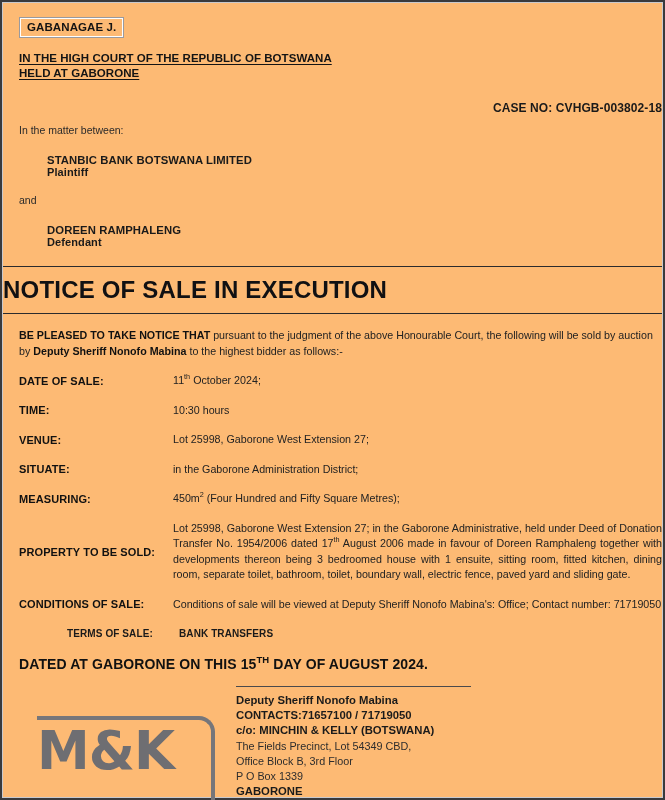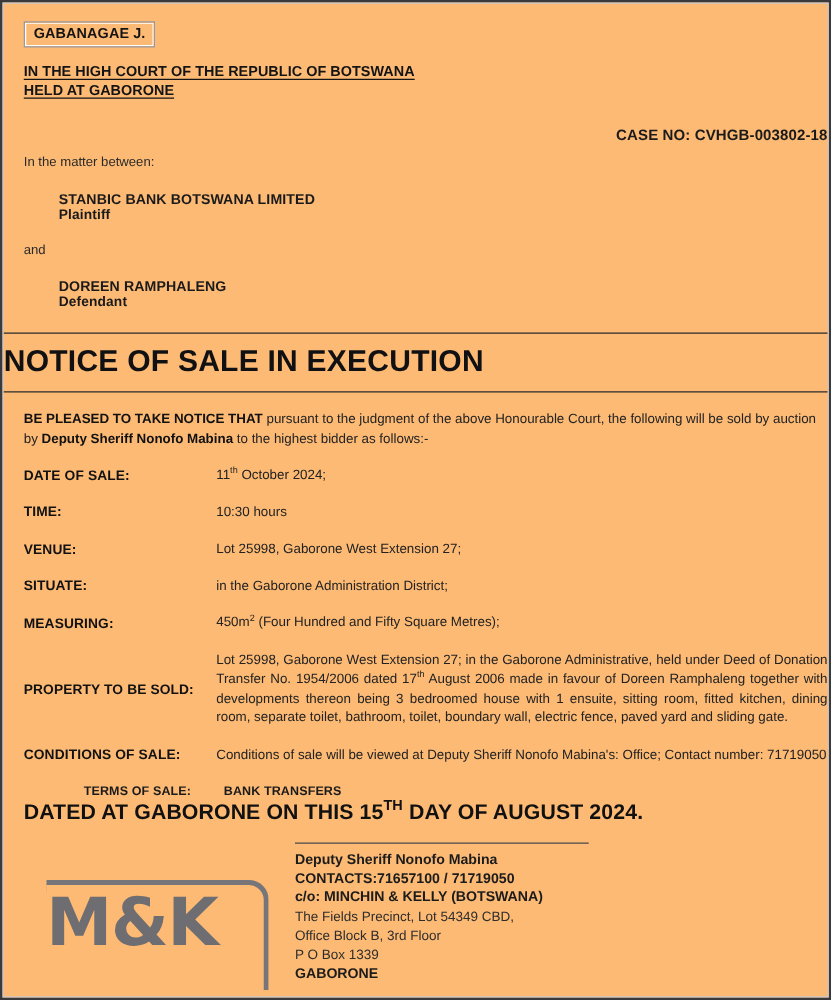--- a/index.html
+++ b/index.html
@@ -157,22 +157,22 @@
     display: flex;
     margin-top: 16px;
     font-size: 10px;
     font-weight: bold;
     letter-spacing: 0.1px;
     margin-left: 48px;
   }
   .terms .label { flex: 0 0 112px; }
 
   .dated {
-    margin-top: 1px;
-    font-size: 17px;
+    margin-top: 17px;
+    font-size: 14px;
     font-weight: bold;
     letter-spacing: 0.1px;
     color: #111;
   }
 
   sup { font-size: 0.68em; vertical-align: super; line-height: 0; }
 
   
   .sig-area {
     position: relative;

